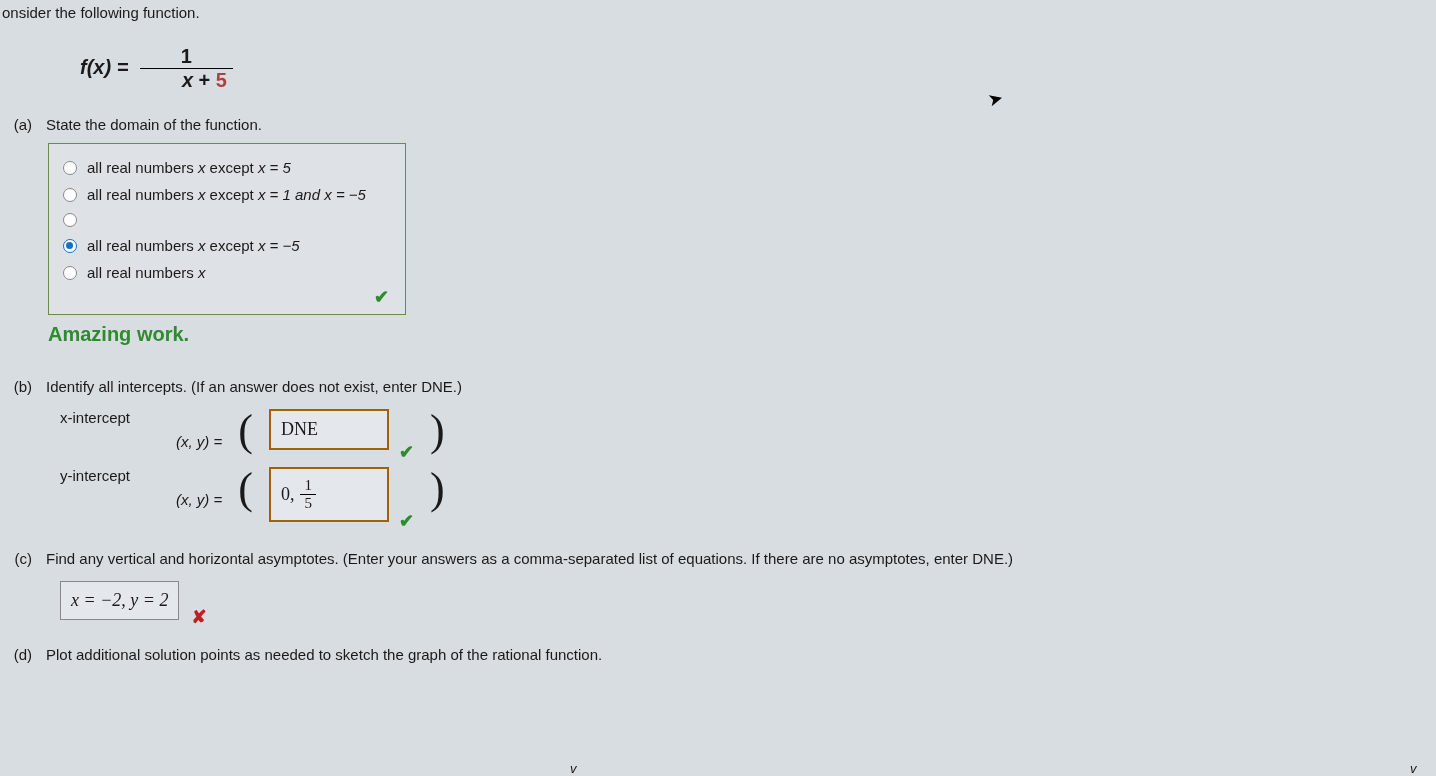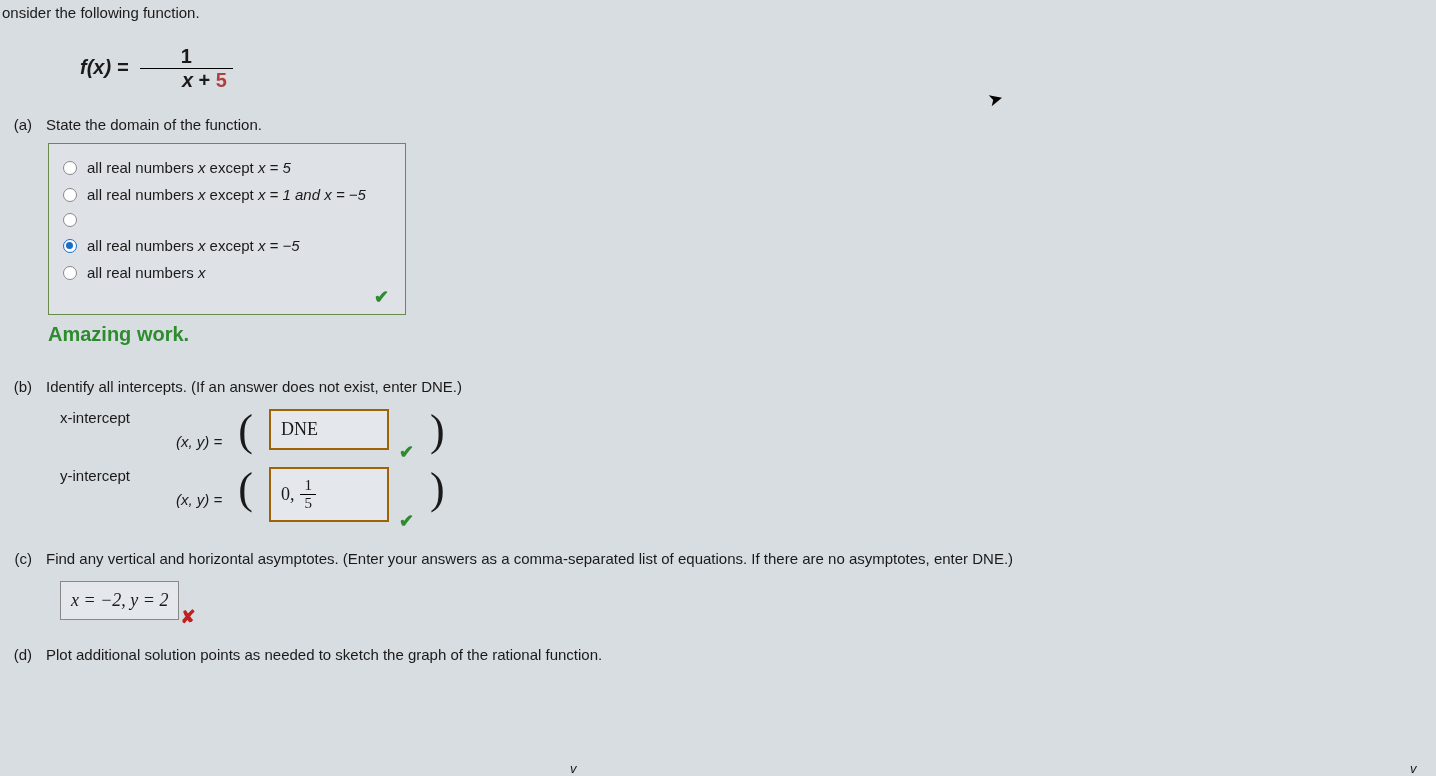--- a/index.html
+++ b/index.html
@@ -169,21 +169,21 @@
     font-size: 18px;
     font-weight: bold;
     margin-left: -6px;
     align-self: flex-end;
     position: relative;
     top: 10px;
   }
   .asymptote-row {
     display: flex;
     align-items: flex-end;
-    gap: 1px;
+    gap: 12px;
     margin: 14px 0 14px 60px;
   }
   .asymptote-box {
     border: 1px solid #888;
     background: rgba(255,255,255,0.3);
     padding: 8px 10px;
     font-family: "Times New Roman", serif;
     font-size: 18px;
     font-style: italic;
   }

